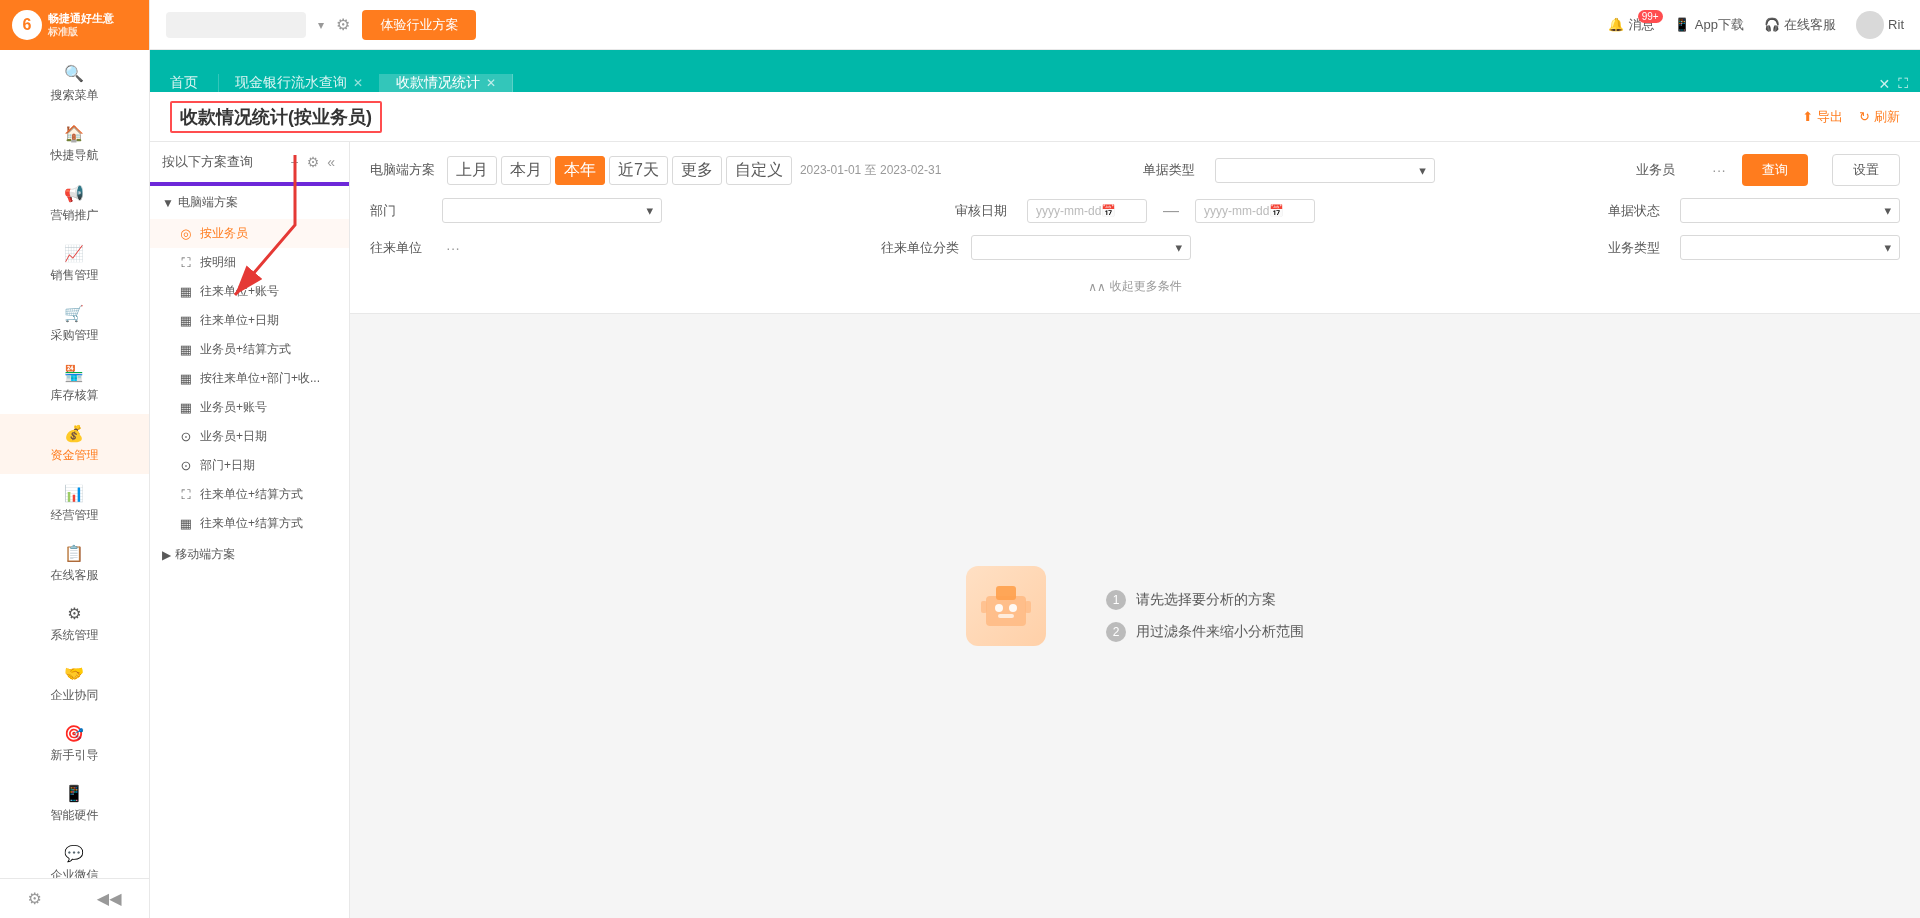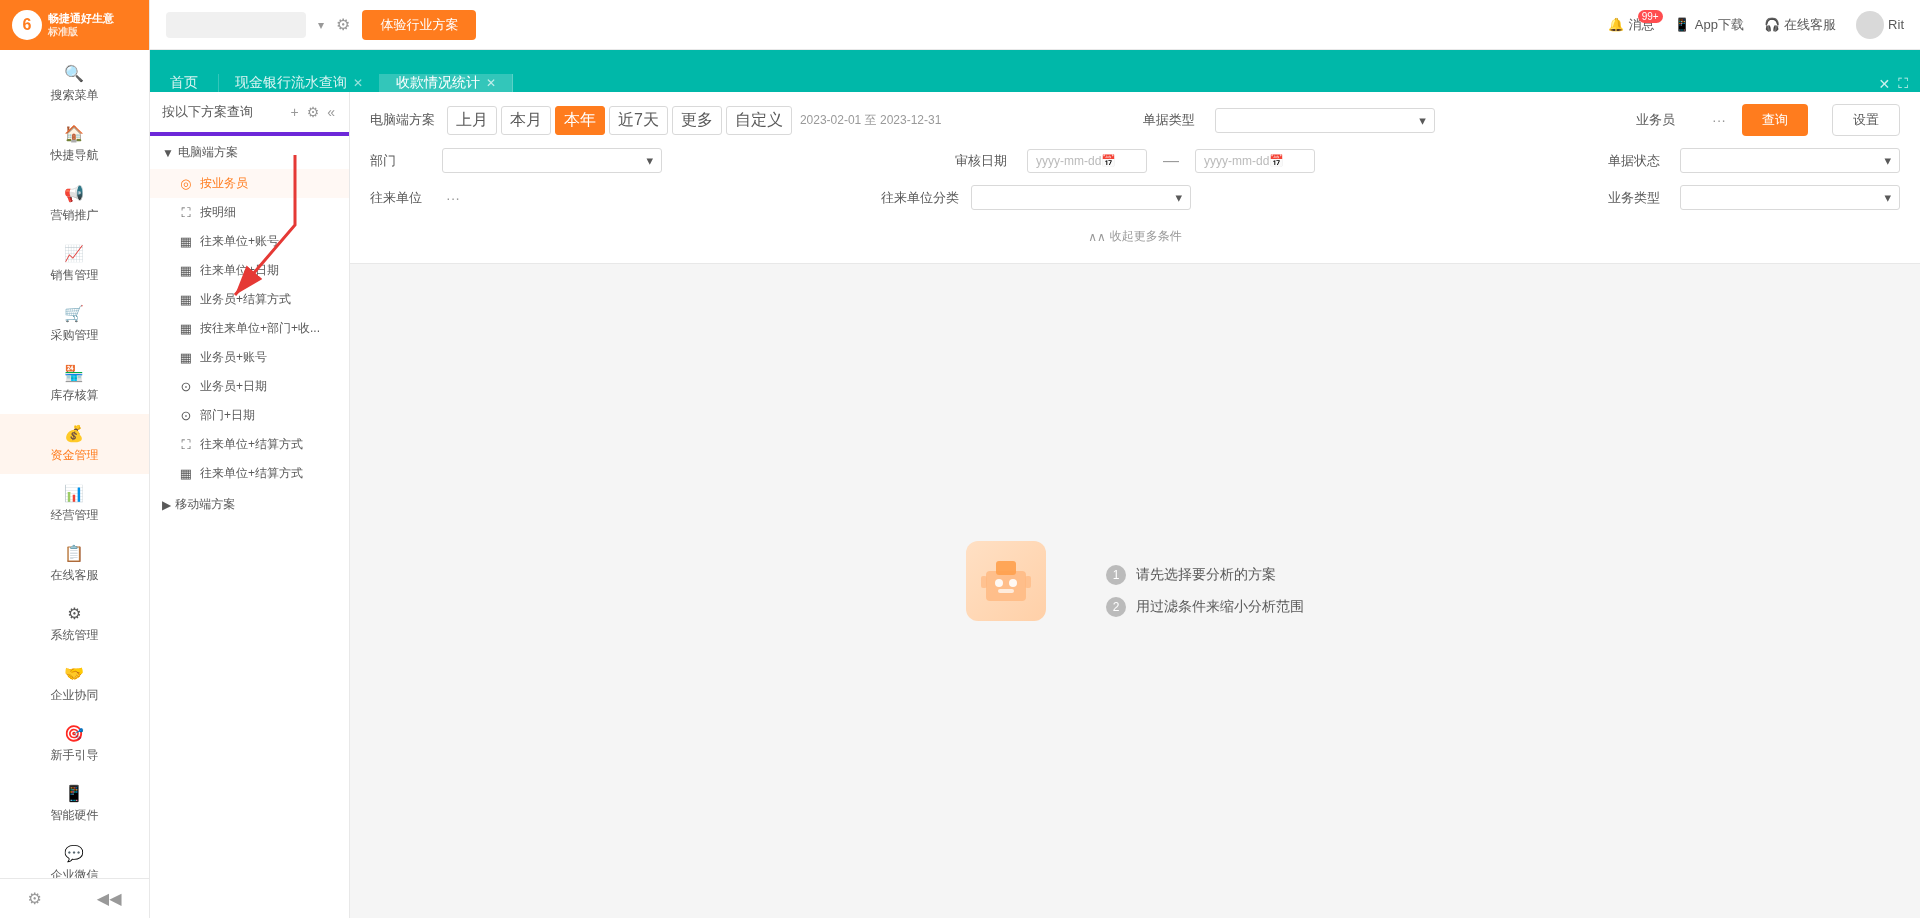--- a/index.html
+++ b/index.html
@@ -554,20 +554,33 @@
     <div class="tab active">
       <span>收款情况统计</span>
       <span class="close-icon">✕</span>
     </div>
     <div class="tab-actions">
       <span class="tab-window-btn">✕</span>
       <span class="tab-window-btn">⛶</span>
     </div>
   </div>
 
+  <div class="page-header">
+    <div class="page-title">收款情况统计(按业务员)</div>
+    <div class="page-header-actions">
+      <div class="header-action-btn">
+        <span>⬆</span>
+        <span>导出</span>
+      </div>
+      <div class="header-action-btn">
+        <span>↻</span>
+        <span>刷新</span>
+      </div>
+    </div>
+  </div>
 
   <div class="content-area">
 
     <div class="left-panel">
       <div class="scheme-header">
         <span>按以下方案查询</span>
         <div class="scheme-header-actions">
           <span class="scheme-btn">+</span>
           <span class="scheme-btn">⚙</span>
           <span class="scheme-btn">«</span>
@@ -636,21 +649,21 @@
 
         <div class="filter-row">
           <span class="filter-label">电脑端方案</span>
           <div class="filter-date-btns">
             <button class="date-btn">上月</button>
             <button class="date-btn">本月</button>
             <button class="date-btn active">本年</button>
             <button class="date-btn">近7天</button>
             <button class="date-btn">更多</button>
             <button class="date-btn">自定义</button>
-            <span class="date-range">2023-02-01 至 2023-12-31</span>
+            <span class="date-range">2023-01-01 至 2023-02-31</span>
           </div>
           <span style="flex:1"></span>
           <span class="filter-label">单据类型</span>
           <div class="filter-select filter-select-wide">
             <span></span>
             <span>▾</span>
           </div>
           <span style="flex:1"></span>
           <span class="filter-label">业务员</span>
           <span class="filter-dots">···</span>

